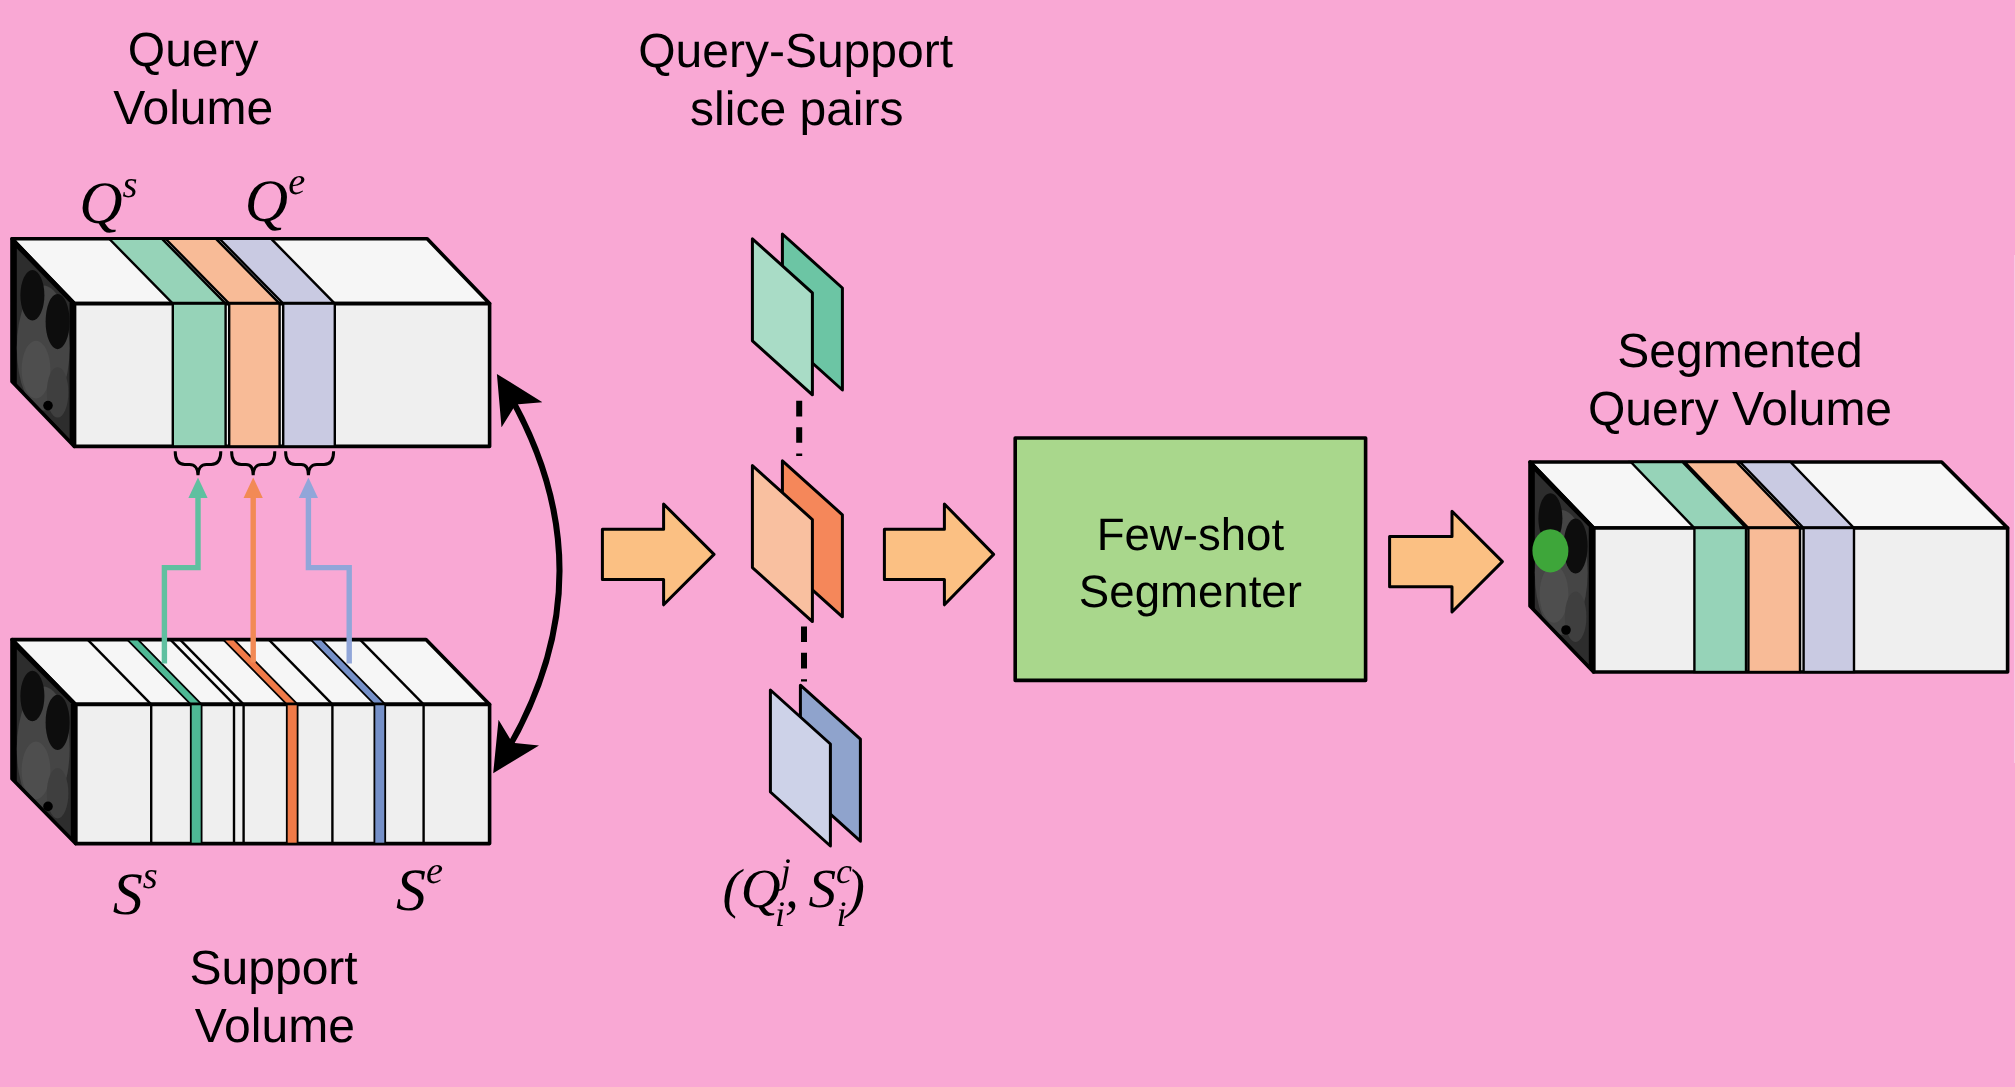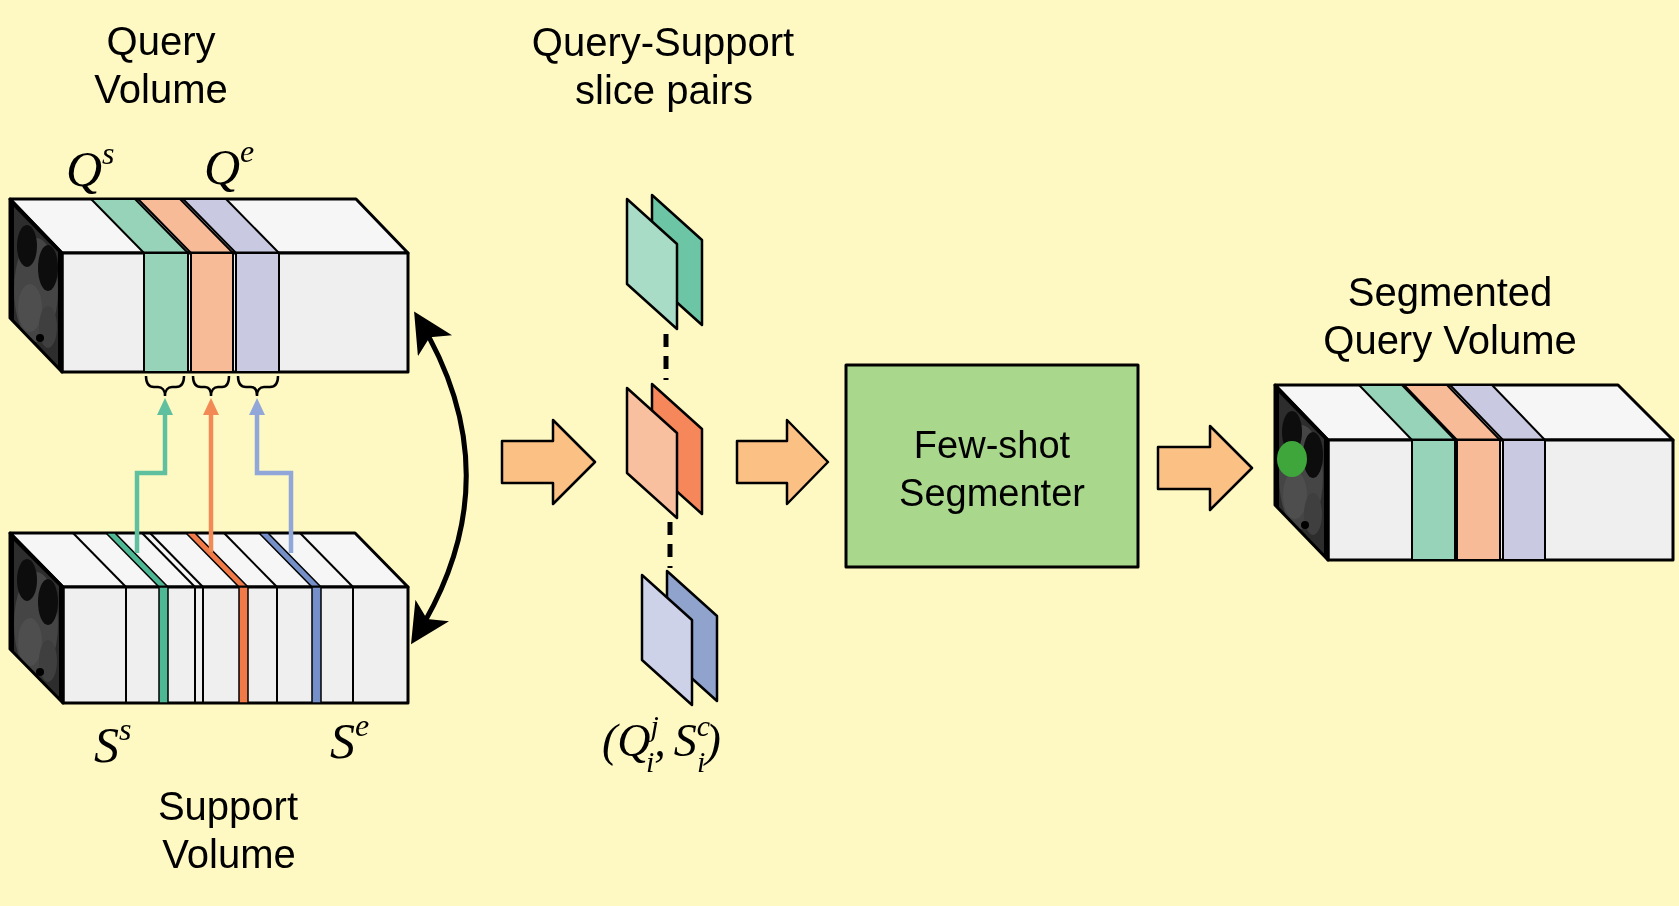--- a/index.html
+++ b/index.html
@@ -1,16 +1,16 @@
 <!DOCTYPE html>
 <html><head>
 <meta charset="utf-8">
 <style>
   html,body{margin:0;padding:0;background:#ffffff;}
-  .page{width:1679px;height:906px;position:relative;background:#fef9c3;overflow:hidden;}
+  .page{width:1679px;height:906px;position:relative;background:#f9a8d4;overflow:hidden;}
   svg{display:block;}
   text{fill:#000;}
   .t-title{font:40px "Liberation Sans", sans-serif; text-anchor:middle;}
   .t-box{font:38px "Liberation Sans", sans-serif; text-anchor:middle;}
   .t-math{font-style:italic; font-family:"Liberation Serif", serif; font-size:50px;}
   .t-math-s{font-size:32px;}
   .t-pair{font-style:italic; font-family:"Liberation Serif", serif; font-size:46px;}
   .scr{font-size:30px;}
   .face{stroke:#000;stroke-width:3;stroke-linejoin:round;}
   .band{stroke:#000;stroke-width:2;}

